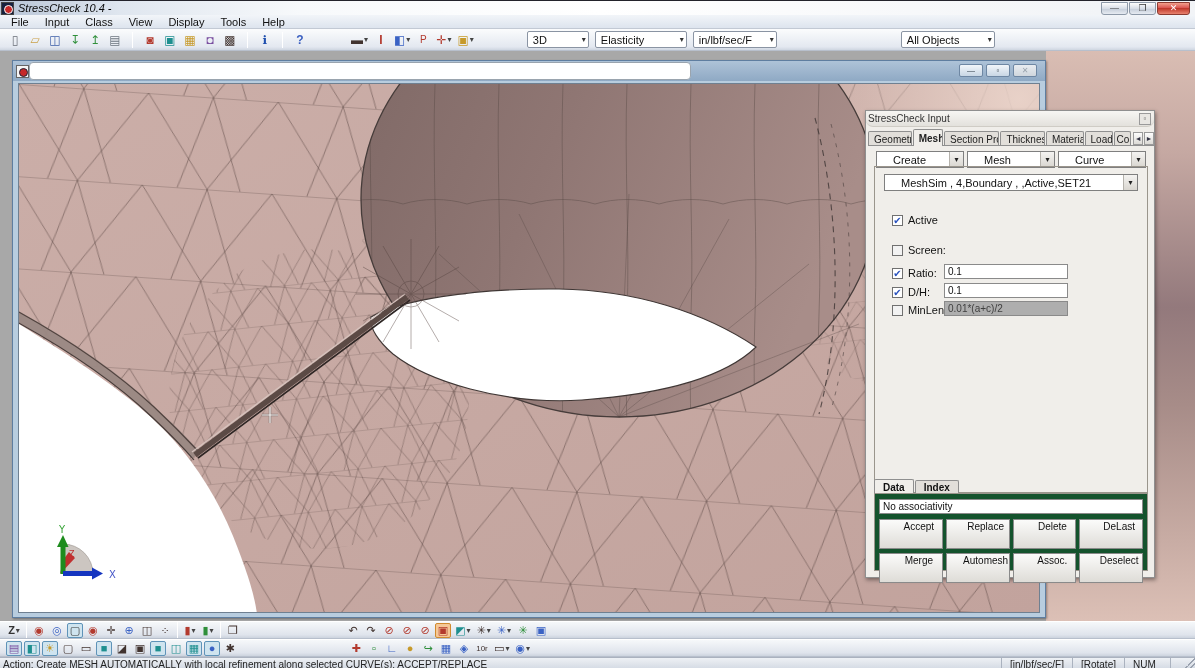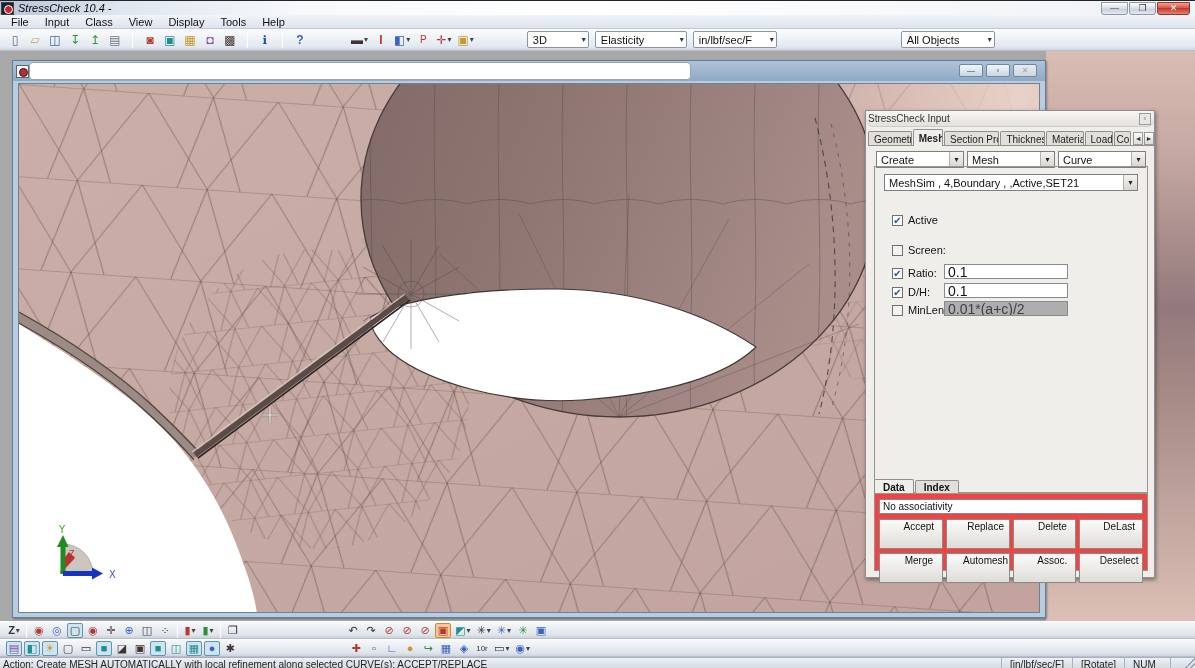--- a/index.html
+++ b/index.html
@@ -81,41 +81,41 @@
   .ptab { height:15px; padding:0 5px; font-size:10px; line-height:15px; background:#e2dfda;
     border:1px solid #8f8f8f; border-bottom:none; border-radius:2px 2px 0 0; margin-right:1px;
     color:#222; white-space:nowrap; overflow:hidden; }
   .ptab.active { height:17px; background:#f0eeea; font-weight:bold; line-height:17px; position:relative; z-index:2; }
   .ptab.trunc { width:22px; padding:0 2px; }
   .ptab-scroll { width:13px; height:13px; margin:0 0 1px 1px; border:1px solid #9a9a9a;
     background:linear-gradient(#fdfdfd,#dcdad5); font-size:7px; text-align:center; line-height:12px; color:#334; }
   .panel-body-line { position:absolute; left:2px; top:34px; width:286px; height:1px; background:#8f8f8f; }
 
   .pcombo { position:absolute; height:17px; background:#fff; border:1px solid #7f7f7f;
-    display:flex; align-items:center; justify-content:space-between; padding-left:4px; font-size:11px; overflow:hidden; }
+    display:flex; align-items:center; justify-content:space-between; padding-left:16px; font-size:11px; overflow:hidden; }
   .pcombo .arrow { width:14px; height:15px; background:linear-gradient(#f4f3f1,#d9d6d0);
     border-left:1px solid #b5b2ac; font-size:8px; text-align:center; line-height:15px; color:#222; flex:0 0 auto; }
   .pcombo .val { white-space:nowrap; overflow:hidden; }
 
   .groupbox { position:absolute; left:8px; top:55px; width:274px; height:327px; border:1px solid #9a958c; }
 
   .chk-row { position:absolute; left:26px; display:flex; align-items:center; height:14px; }
   .chk { width:11px; height:11px; background:#fff; border:1px solid #707070; margin-right:5px;
     font-size:10px; line-height:10px; text-align:center; color:#2a52be; font-weight:bold; }
   .chk.dim { background:#f2f2f2; }
   .chk-row label { font-size:11px; color:#111; }
   .pinput { position:absolute; left:78px; width:124px; height:15px; border:1px solid #8a8a8a;
-    font-family:"Liberation Sans",sans-serif; font-size:14px; padding:0 3px; background:#fff; color:#111; }
+    font-family:"Liberation Sans",sans-serif; font-size:10px; padding:0 3px; background:#fff; color:#111; }
   .pinput.disabled { background:#aeaeae; color:#3f3f3f; }
 
   .btabs { position:absolute; left:8px; top:368px; display:flex; align-items:flex-end;font-weight:bold; }
   .btab { height:14px; padding:0 8px; font-size:10px; line-height:14px; background:#e2dfda;
     border:1px solid #8f8f8f; border-bottom:none; border-radius:2px 2px 0 0; margin-right:1px; }
   .btab.active { background:#f0eeea; height:15px; line-height:15px; }
-  .bbox { position:absolute; left:8px; top:382px; width:274px; height:78px; border:1px solid #9a958c; background:#ef4444; }
+  .bbox { position:absolute; left:8px; top:382px; width:274px; height:78px; border:1px solid #9a958c; background:#14532d; }
   .assoc { position:absolute; left:4px; top:5px; width:264px; height:15px; border:1px solid #8a8a8a;
     background:#fff; font-family:"Liberation Sans",sans-serif; font-size:10px; padding:0 3px; color:#111; }
   .btn-grid { position:absolute; left:4px; top:25px; width:264px; display:grid;
     grid-template-columns:repeat(4,1fr); gap:4px 3px; }
   .pbtn { height:30px; border:1px solid #8a8a8a; border-radius:0;
     background:linear-gradient(#fbfbfa,#dedcd7); font-size:10px; line-height:13px; text-align:center; color:#111;padding-left:16px; }
 
   
   .btb { position:absolute; left:0; width:1195px; height:18px;
     background:linear-gradient(#f6f8fa,#dfe4ec 80%,#ccd3de); border-top:1px solid #fff;

